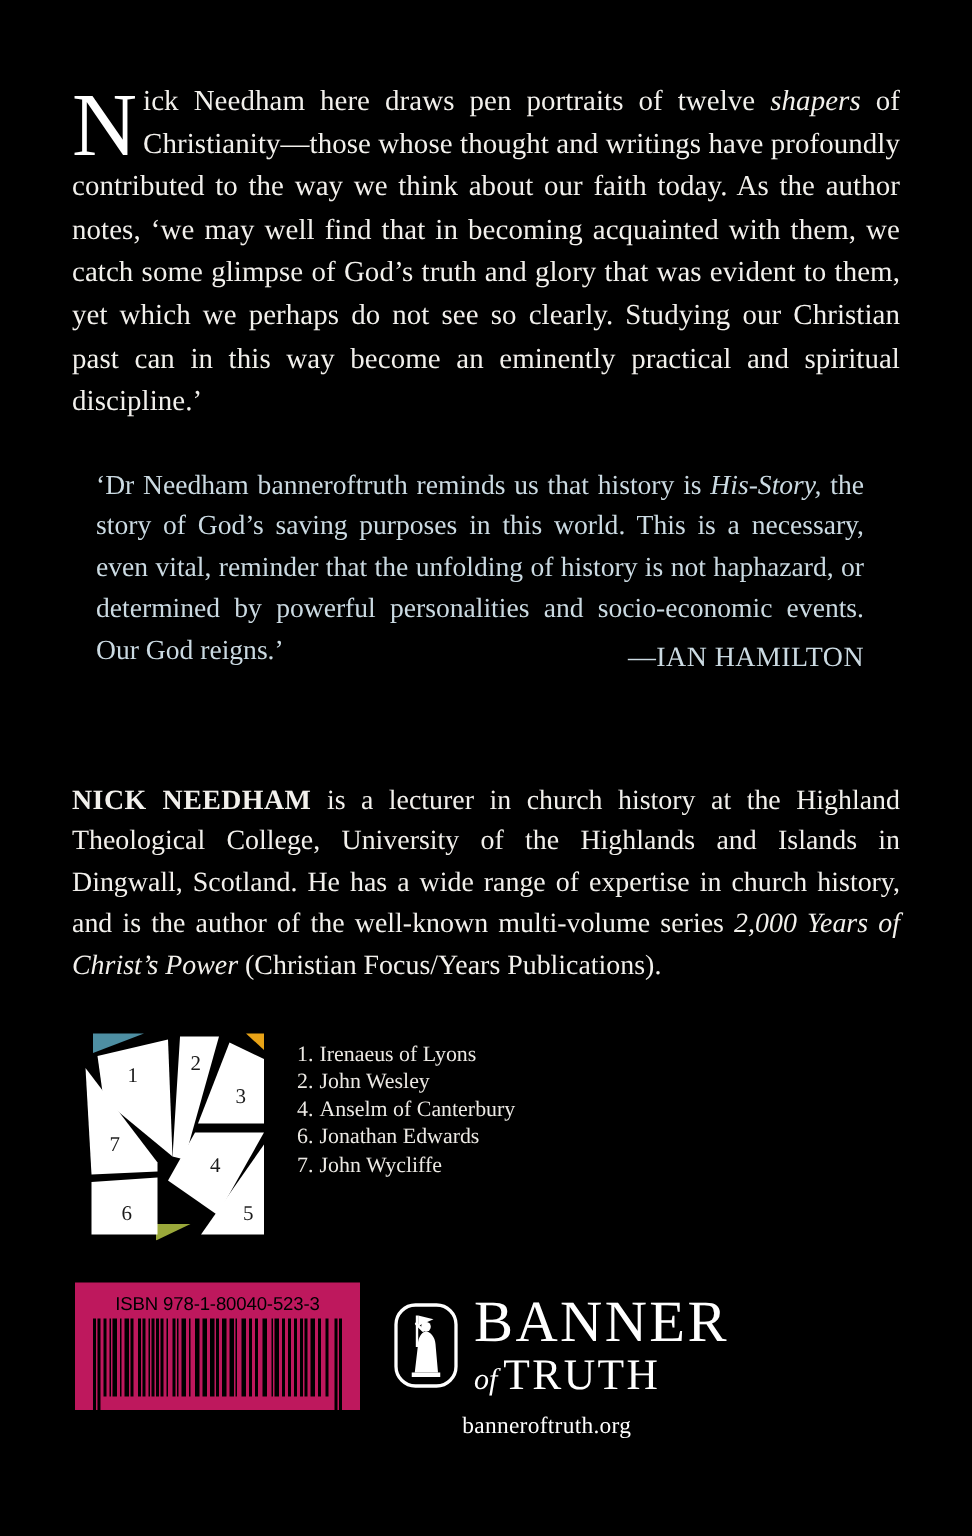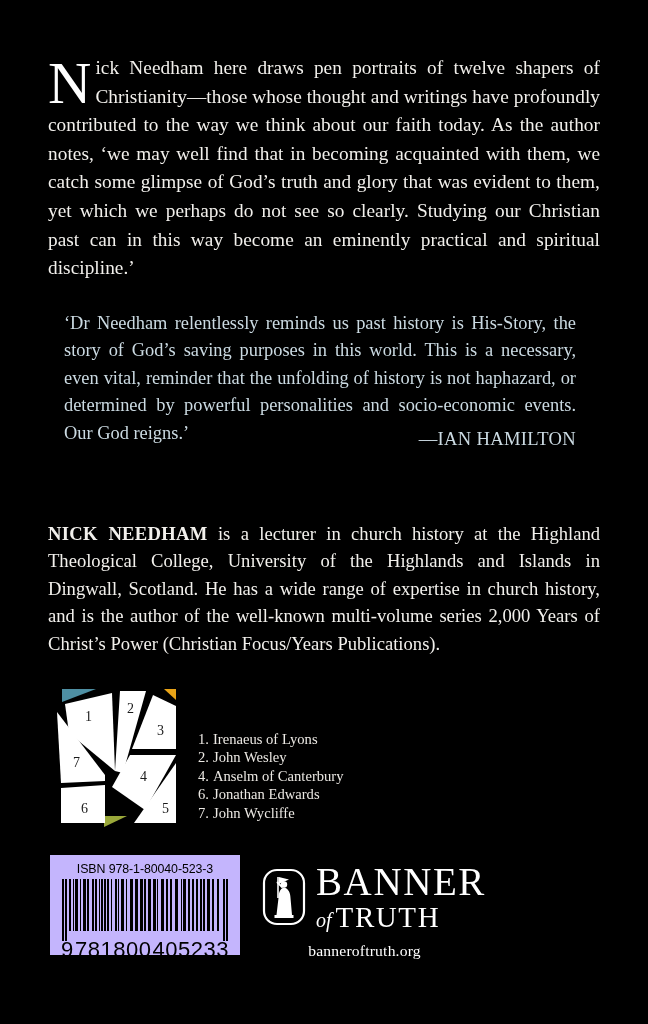--- a/index.html
+++ b/index.html
@@ -32,21 +32,21 @@
   }
   .blurb .dropcap {
     float: left;
     font-size: 60px;
     line-height: 48px;
     padding: 3px 4px 0 0;
     margin-top: 2px;
     color: #ffffff;
     font-family: "Liberation Serif", "DejaVu Serif", serif;
   }
-  .it { }
+  .it { font-style: italic; }
 
   
   .endorse {
     position: absolute;
     left: 64px;
     top: 310px;
     width: 512px;
     color: #cbdae2;
     font-size: 18.4px;
     line-height: 27.4px;
@@ -93,36 +93,35 @@
 
   
   .contents {
     position: absolute;
     left: 198px;
     top: 694px;
     width: 260px;
     color: #ece9e4;
     font-size: 14.6px;
     line-height: 18.4px;
-    margin-top: 36px;
   }
   .contents .row { white-space: nowrap; }
   .contents .num {
     display: inline-block;
     width: 15px;
   }
 
   
   .barcode {
     position: absolute;
     left: 50px;
     top: 855px;
     width: 190px;
-    height: 100px;
-    background: #c4b5fd;
+    height: 85px;
+    background: #be185d;
     box-sizing: border-box;
     padding: 7px 8px 4px 8px;
   }
   .barcode-isbn {
     text-align: center;
     color: #000000;
     font-family: "Liberation Sans", "DejaVu Sans", sans-serif;
     font-size: 12.4px;
     letter-spacing: -0.1px;
     height: 15px;
@@ -203,21 +202,21 @@
 </head>
 <body>
 
 <div class="page">
 
   <div class="blurb">
     <span class="dropcap">N</span><span>ick Needham here draws pen portraits of twelve </span><span class="it">shapers</span><span> of Christianity—those whose thought and writings have profoundly contributed to the way we think about our faith today. As the author notes, ‘we may well find that in becoming acquainted with them, we catch some glimpse of God’s truth and glory that was evident to them, yet which we perhaps do not see so clearly. Studying our Christian past can in this way become an eminently practical and spiritual discipline.’</span>
   </div>
 
   <div class="endorse">
-    <span>‘Dr Needham relentlessly reminds us past history is </span><span class="it">His-Story,</span><span> the story of God’s saving purposes in this world. This is a necessary, even vital, reminder that the unfolding of history is not haphazard, or determined by powerful personalities and socio-economic events. Our God reigns.’</span>
+    <span>‘Dr Needham banneroftruth reminds us that history is </span><span class="it">His-Story,</span><span> the story of God’s saving purposes in this world. This is a necessary, even vital, reminder that the unfolding of history is not haphazard, or determined by powerful personalities and socio-economic events. Our God reigns.’</span>
   </div>
   <div class="endorse-attrib">—IAN HAMILTON</div>
 
   <div class="bio">
     <span class="name">NICK NEEDHAM</span><span> is a lecturer in church history at the Highland Theological College, University of the Highlands and Islands in Dingwall, Scotland. He has a wide range of expertise in church history, and is the author of the well-known multi-volume series </span><span class="it">2,000 Years of Christ’s Power</span><span> (Christian Focus/Years Publications).</span>
   </div>
 
   <div class="mosaic">
     <svg width="126" height="142" viewBox="0 0 126 142" xmlns="http://www.w3.org/2000/svg">
       <rect x="0" y="0" width="126" height="142" fill="#000000"></rect>

